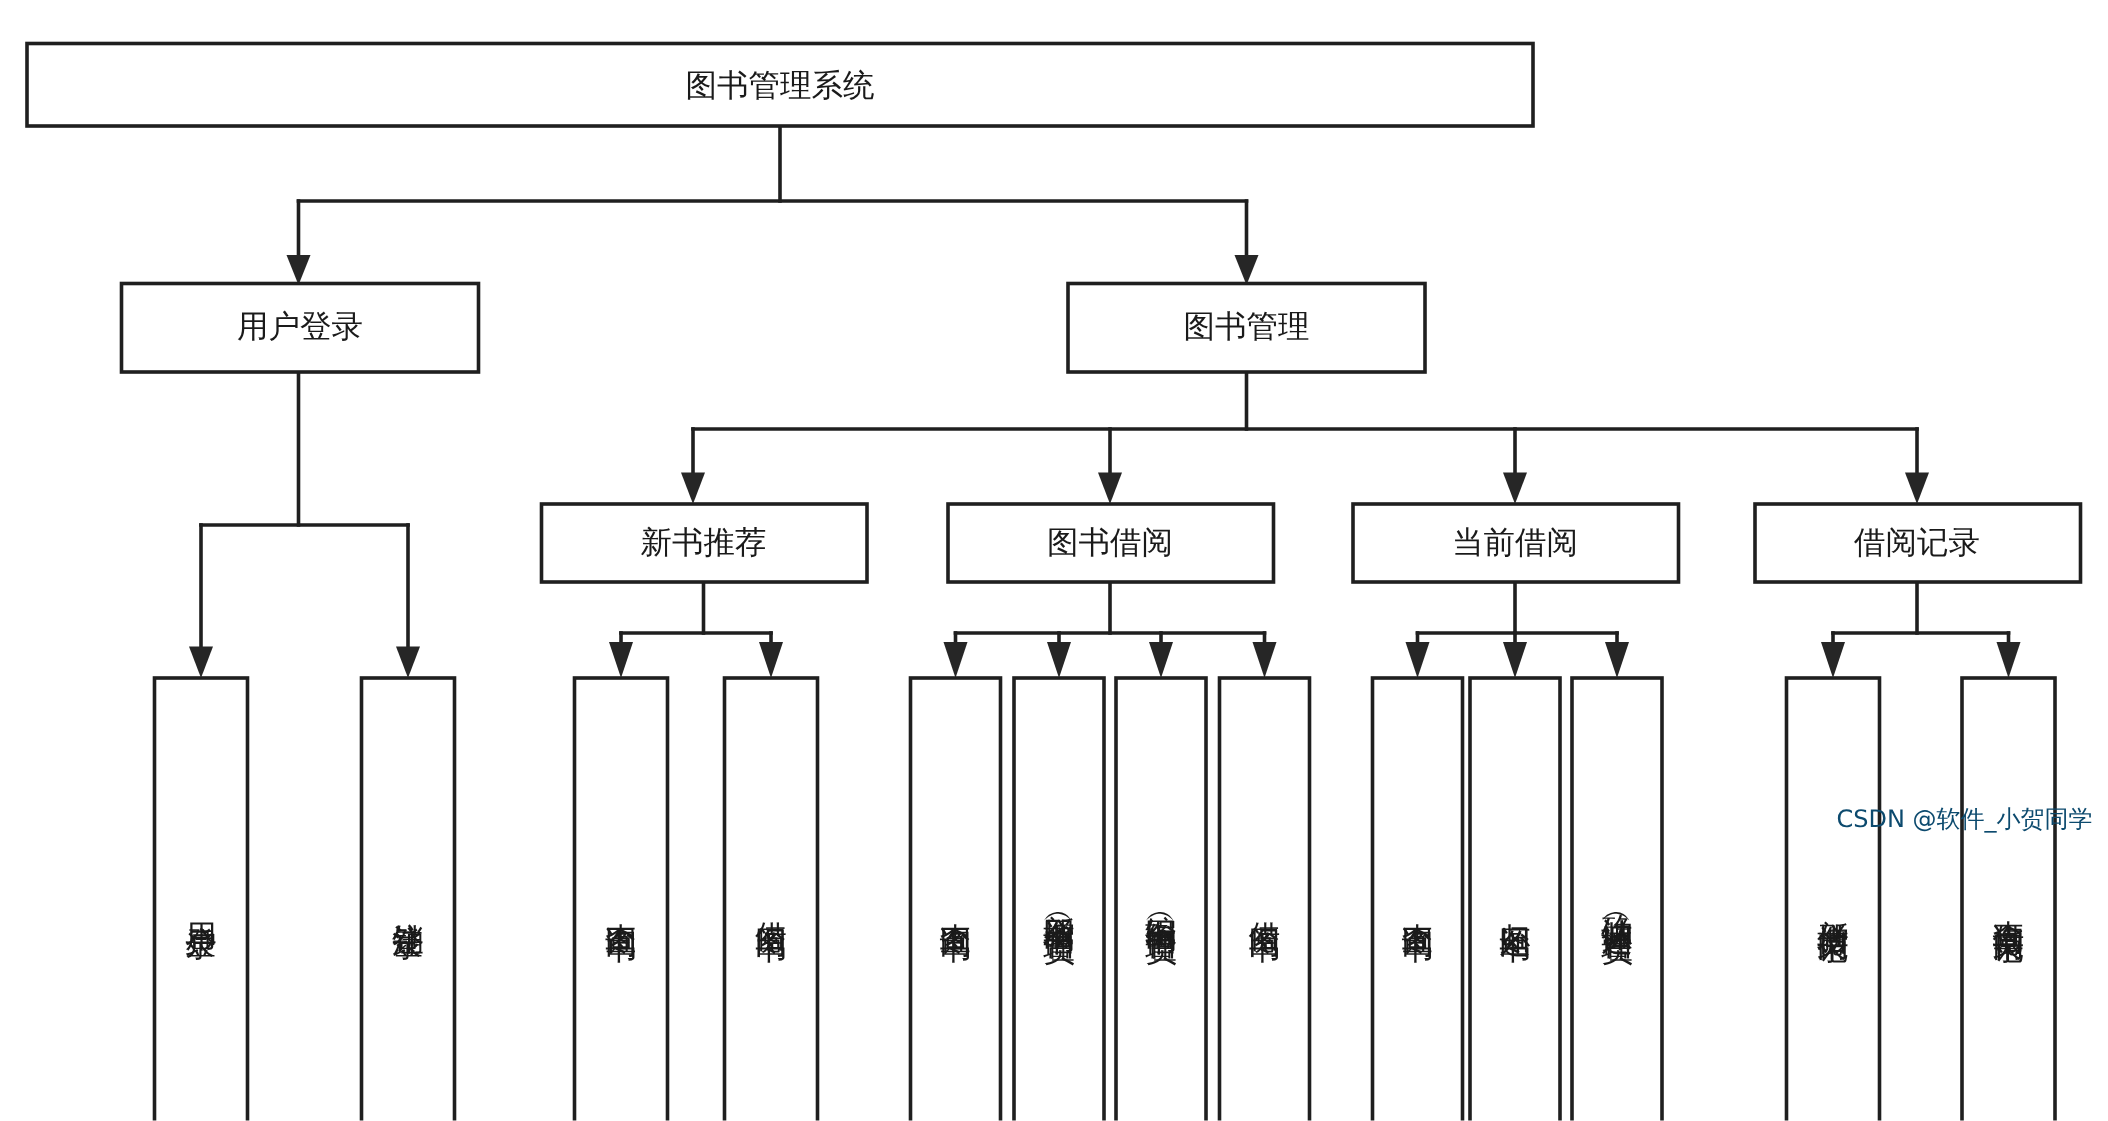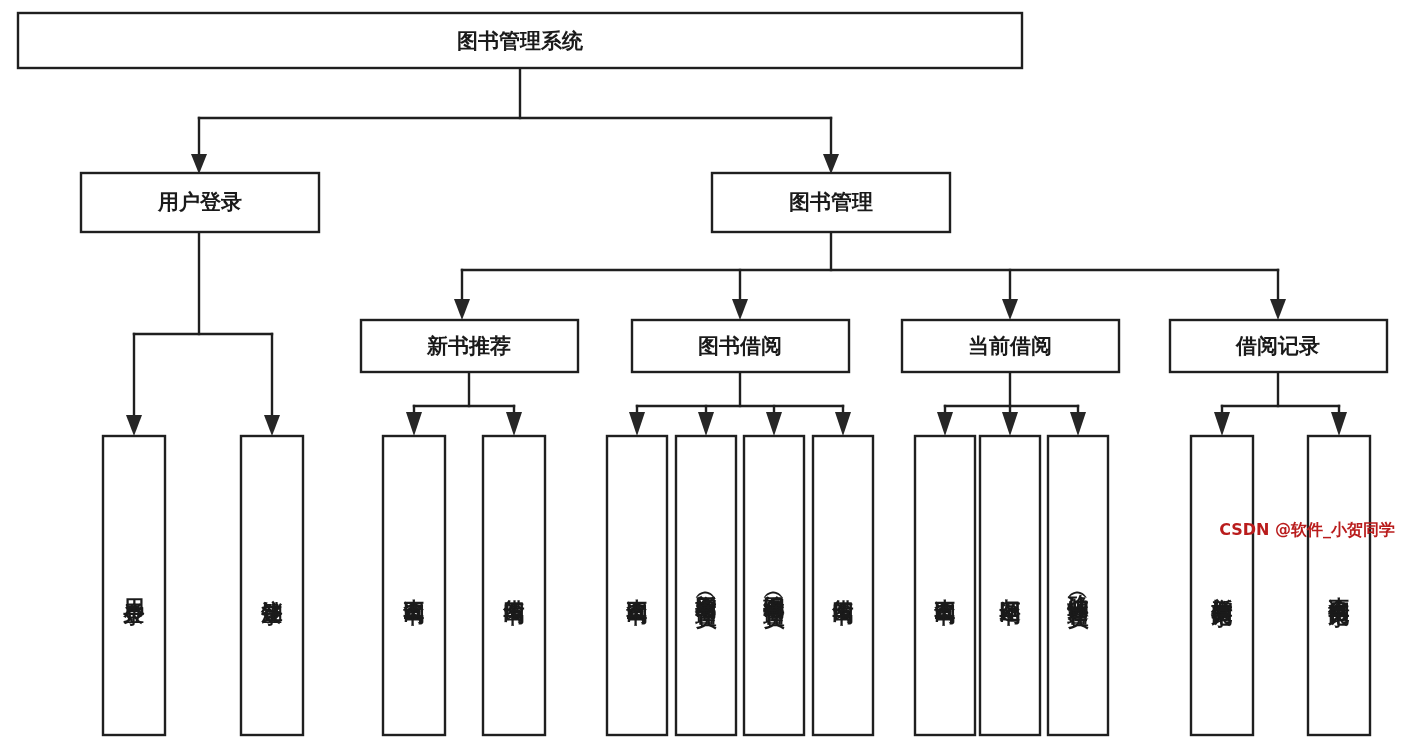--- a/index.html
+++ b/index.html
@@ -11,24 +11,23 @@
   body {
     width: 1405px;
     height: 747px;
     position: relative;
     overflow: hidden;
     font-family: "DejaVu Sans", "Liberation Sans", sans-serif;
   }
   #diagram-root {
     position: absolute;
     left: 0;
-    top: 0;
+    top: 16px;
     width: 1405px;
     height: 547px;
-    font-weight: bold;
   }
   svg.flowchart {
     display: block;
     width: 1405px;
     height: 747px;
   }
   .node-box {
     fill: #ffffff;
     stroke: #1f1f1f;
     stroke-width: 2.4;
@@ -59,21 +58,21 @@
     letter-spacing: 2px;
     dominant-baseline: central;
     text-anchor: middle;
   }
   .watermark {
     position: absolute;
     right: 10px;
     bottom: 6px;
     font-family: "DejaVu Sans", "Liberation Sans", sans-serif;
     font-size: 16px;
-    color: #b91c1c;
+    color: #0c4a6e;
     white-space: nowrap;
     user-select: none;
   }
 </style>
 </head>
 <body>
 
 <div id="diagram-root">
 
   <svg class="flowchart" viewBox="0 0 1405 747" xmlns="http://www.w3.org/2000/svg">

